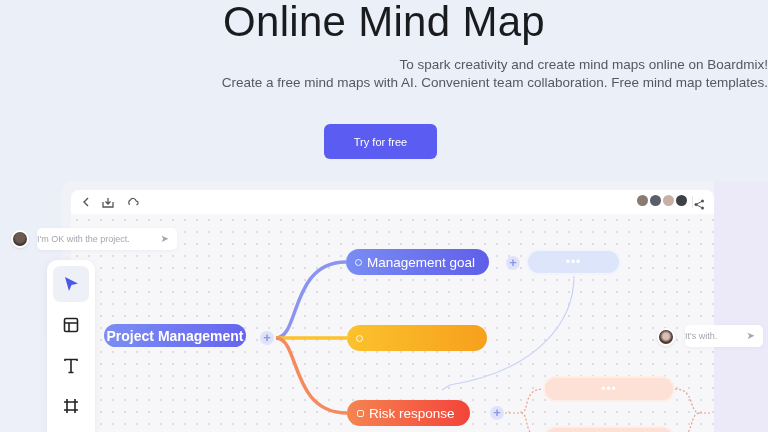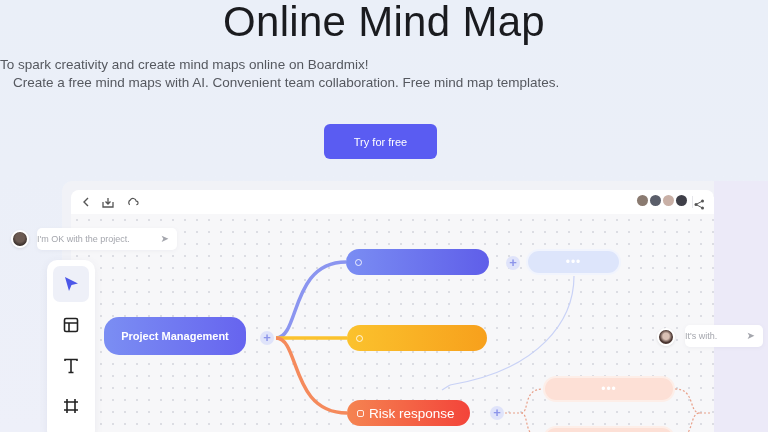--- a/index.html
+++ b/index.html
@@ -9,21 +9,21 @@
     background: linear-gradient(180deg, #eaeff8 0%, #ebeff8 40%, #eef0f9 100%);
     position: relative;
     color: #1b1c20;
   }
   .hero-title {
     position: absolute; left: 0; right: 0; top: -2px;
     text-align: center; font-size: 42px; font-weight: 500; color: #1a1b1f;
     letter-spacing: 0.3px;
   }
   .hero-sub {
-    position: absolute; left: 0; right: 0; text-align: left;
+    position: absolute; left: 0; right: 0; text-align: right;
     font-size: 13.5px; color: #55585f;
   }
   .hero-sub.l1 { top: 57px; }
   .hero-sub.l2 { top: 75px; padding-left: 13px; }
   .cta {
     position: absolute; left: 324px; top: 124px; width: 113px; height: 35px;
     background: #5a5cf2; color: #fff; border-radius: 6px; border: none;
     font-size: 11px; font-family: "Liberation Sans", sans-serif;
     display: flex; align-items: center; justify-content: center;
   }
@@ -53,22 +53,22 @@
     background: #fff; border-radius: 10px; box-shadow: 0 2px 8px rgba(80,80,120,0.08);
   }
   .tool { position: absolute; left: 6px; width: 36px; height: 36px; border-radius: 7px; display: flex; align-items: center; justify-content: center; }
   .tool.active { background: #eef0f8; }
 
   .node {
     position: absolute; height: 26px; border-radius: 13px; color: #fff;
     font-size: 13.5px; display: flex; align-items: center; white-space: nowrap;
   }
   .node .dot { width: 7px; height: 7px; border-radius: 50%; border: 1.5px solid rgba(255,255,255,0.85); margin-right: 5px; }
-  .root { left: 104px; top: 317px; width: 142px; height: 38px; border-radius: 15px; justify-content: center;
-    background: linear-gradient(90deg, #7b8ef3, #6664ef); font-weight: 600; font-size: 11px; }
+  .root { left: 104px; top: 324px; width: 142px; height: 23px; border-radius: 15px; justify-content: center;
+    background: linear-gradient(90deg, #7b8ef3, #6664ef); font-weight: 600; font-size: 14px; }
   .n-goal { left: 346px; top: 249px; width: 143px; padding-left: 9px; background: linear-gradient(90deg, #7a8df3, #5f5ee9); }
   .n-exec { left: 347px; top: 325px; width: 140px; padding-left: 9px; background: linear-gradient(90deg, #fbc22d, #f7a01c); }
   .n-risk { left: 347px; top: 400px; width: 123px; padding-left: 10px; background: linear-gradient(90deg, #f58451, #f3443a); }
   .ph { position: absolute; border-radius: 13px; display: flex; align-items: center; justify-content: center; color: #fff; font-size: 12px; letter-spacing: 1px; }
   .ph-blue { left: 526px; top: 249px; width: 95px; height: 26px; background: #dde5fb; border: 2px solid #f1f4fd; }
   .ph-red1 { left: 543px; top: 376px; width: 132px; height: 26px; background: #fde0d6; border: 2px solid #fdeee8; }
   .ph-red2 { left: 543px; top: 426px; width: 132px; height: 26px; background: #fde0d6; border: 2px solid #fdeee8; }
   .plus { position: absolute; width: 14px; height: 14px; border-radius: 50%; background: #dfe3fa; color: #8d95ea; font-size: 13px; line-height: 14px; text-align: center; font-weight: 600; }
 
   .chat { position: absolute; height: 22px; background: #fff; border-radius: 5px; font-size: 9px; color: #a4a6ad; display: flex; align-items: center; box-shadow: 0 1px 4px rgba(80,80,120,0.06); text-align: right; }
@@ -131,20 +131,21 @@
   <path d="M450 385 L 442 390" stroke="#c9d2f6" stroke-width="1.2" fill="none"></path>
   <path d="M505 413 L 521 413 M521 413 C 530 413, 522 389, 543 389 M521 413 C 530 413, 522 439, 543 439" stroke="#e89f88" stroke-width="1.2" stroke-dasharray="2 2" fill="none"></path>
   <path d="M675 389 C 696 389, 688 413, 700 413 M675 439 C 696 439, 688 413, 700 413 M700 413 L 710 413" stroke="#e89f88" stroke-width="1.2" stroke-dasharray="2 2" fill="none"></path>
 </svg>
 
 <div class="node root">Project Management</div>
 <span class="plus" style="left:260px; top:331px;">+</span>
 
 <div class="node n-goal">
   <span class="dot"></span>
+  <span>Management goal</span>
 </div>
 <span class="plus" style="left:506px; top:256px;">+</span>
 <div class="ph ph-blue">•••</div>
 
 <div class="node n-exec">
   <span class="dot"></span>
 </div>
 
 <div class="node n-risk">
   <span class="dot" style="border-radius:2px"></span>

